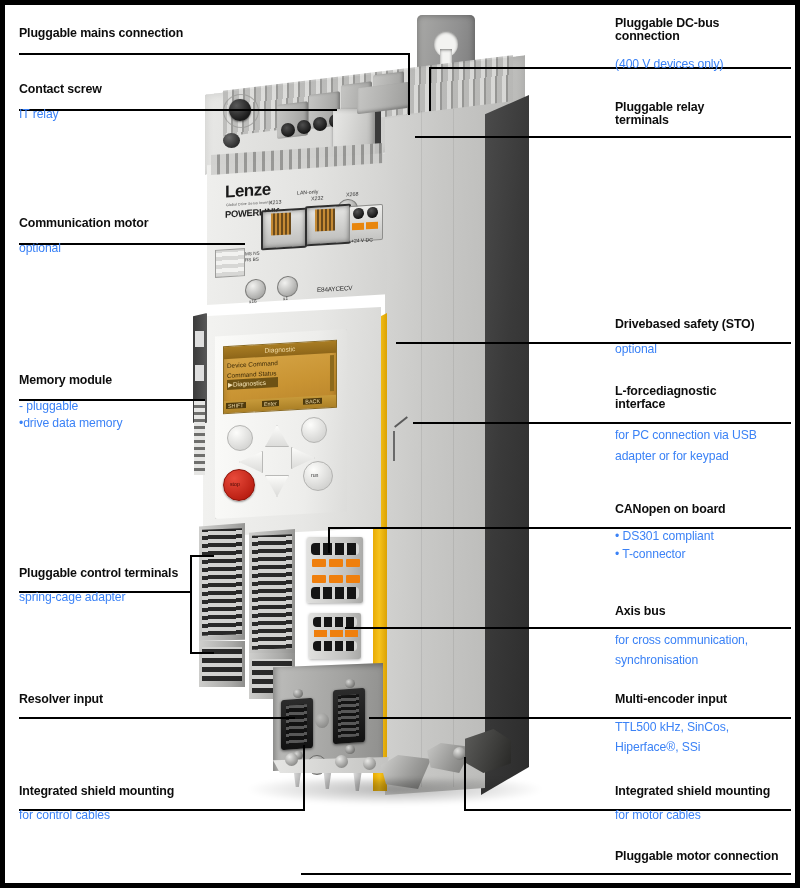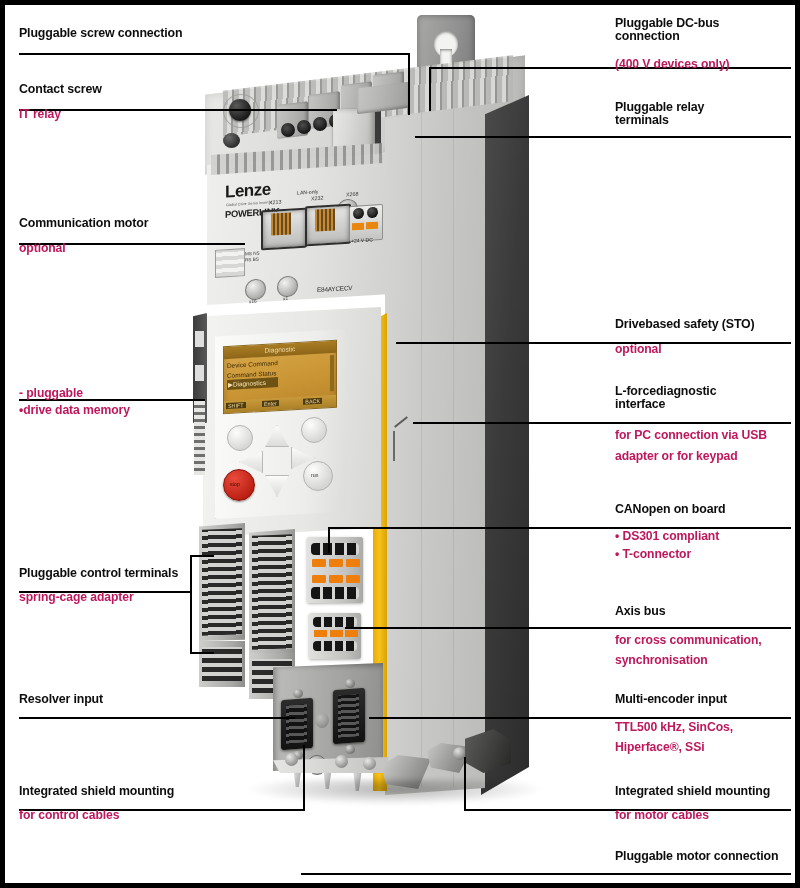--- a/index.html
+++ b/index.html
@@ -12,21 +12,21 @@
   }
   #stage{position:absolute;left:0;top:0;width:790px;height:878px;background:#fff;overflow:hidden;}
 
   
   .callout{position:absolute;}
   .callout .head{
     font-size:12.4px;font-weight:bold;color:#0d0d0d;
     letter-spacing:-0.15px;line-height:13.4px;white-space:pre-line;
   }
   .callout .sub{
-    font-size:12.2px;font-weight:bold;color:#be185d;
+    font-size:12.2px;font-weight:normal;color:#3b82f6;
     letter-spacing:-0.1px;line-height:15.6px;white-space:pre-line;
     margin-top:8px;
   }
 
   
   .hline{position:absolute;background:#000;height:1.6px;}
   .vline{position:absolute;background:#000;width:1.6px;}
 
   
   #device{position:absolute;left:180px;top:8px;width:420px;height:800px;}
@@ -427,34 +427,35 @@
   <div class="hline" style="left:340px;top:622px;width:446px;"></div>
 
   <div class="hline" style="left:364px;top:712px;width:422px;"></div>
 
   <div class="hline" style="left:459px;top:804px;width:327px;"></div>
   <div class="vline" style="left:459px;top:752px;height:52px;"></div>
 
   <div class="hline" style="left:296px;top:868px;width:490px;"></div>
 
   <div class="callout" style="left:14px;top:22px;width:230px;">
-    <div class="head">Pluggable screw connection</div>
+    <div class="head">Pluggable mains connection</div>
   </div>
 
   <div class="callout" style="left:14px;top:78px;width:230px;">
     <div class="head">Contact screw</div>
     <div class="sub" style="margin-top:11px;">IT relay</div>
   </div>
 
   <div class="callout" style="left:14px;top:212px;width:230px;">
     <div class="head">Communication motor</div>
     <div class="sub" style="margin-top:11px;">optional</div>
   </div>
 
   <div class="callout" style="left:14px;top:369px;width:230px;">
+    <div class="head">Memory module</div>
     <div class="sub" style="margin-top:11px;line-height:17px;">- pluggable
 •drive data memory</div>
   </div>
 
   <div class="callout" style="left:14px;top:562px;width:240px;">
     <div class="head">Pluggable control terminals</div>
     <div class="sub" style="margin-top:10px;">spring-cage adapter</div>
   </div>
 
   <div class="callout" style="left:14px;top:688px;width:230px;">

